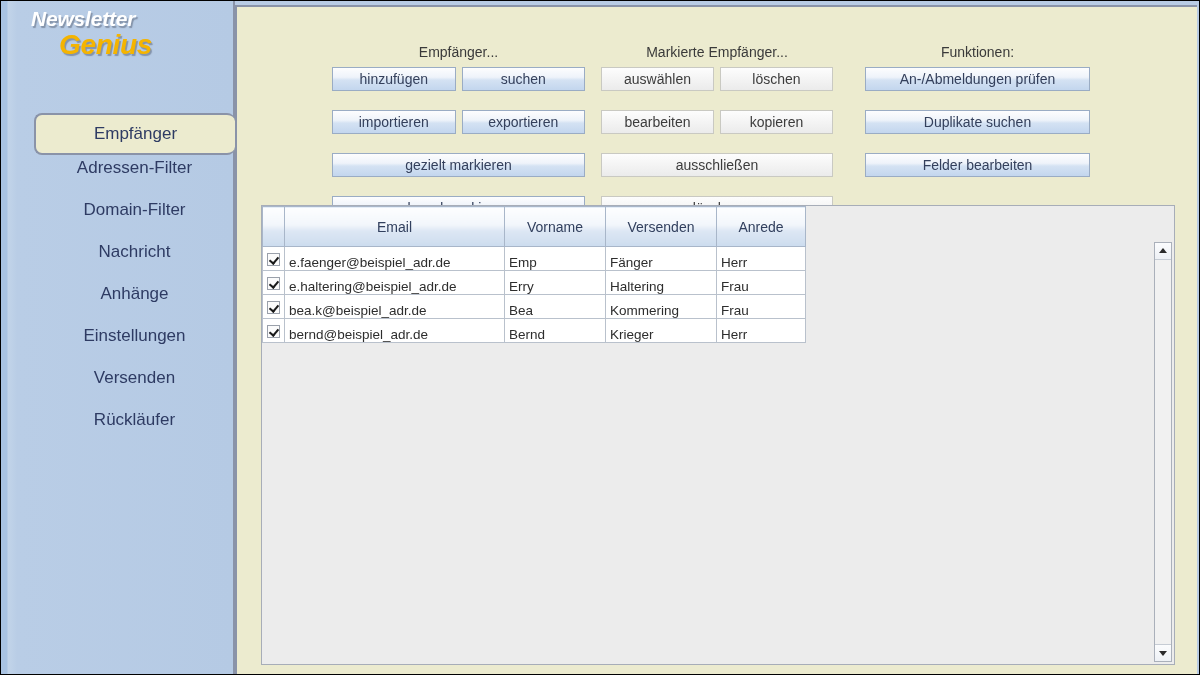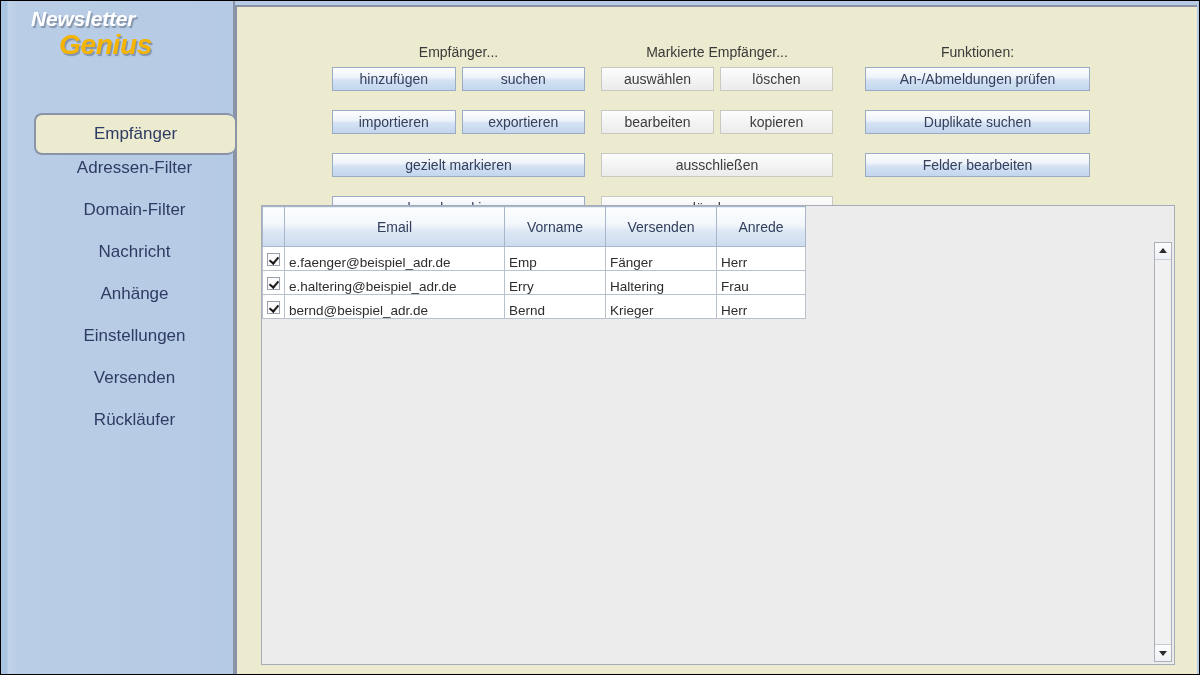--- a/index.html
+++ b/index.html
@@ -364,20 +364,27 @@
             </tr>
             <tr>
               <td class="cb-cell"><span class="checkbox"></span></td>
               <td>e.haltering@beispiel_adr.de</td>
               <td>Erry</td>
               <td>Haltering</td>
               <td>Frau</td>
             </tr>
             <tr>
               <td class="cb-cell"><span class="checkbox"></span></td>
+              <td>bea.k@beispiel_adr.de</td>
+              <td>Bea</td>
+              <td>Kommering</td>
+              <td>Frau</td>
+            </tr>
+            <tr>
+              <td class="cb-cell"><span class="checkbox"></span></td>
               <td>bernd@beispiel_adr.de</td>
               <td>Bernd</td>
               <td>Krieger</td>
               <td>Herr</td>
             </tr>
           </tbody>
       </table>
 
       <div id="vscroll">
         <div class="sb-arrow up">

